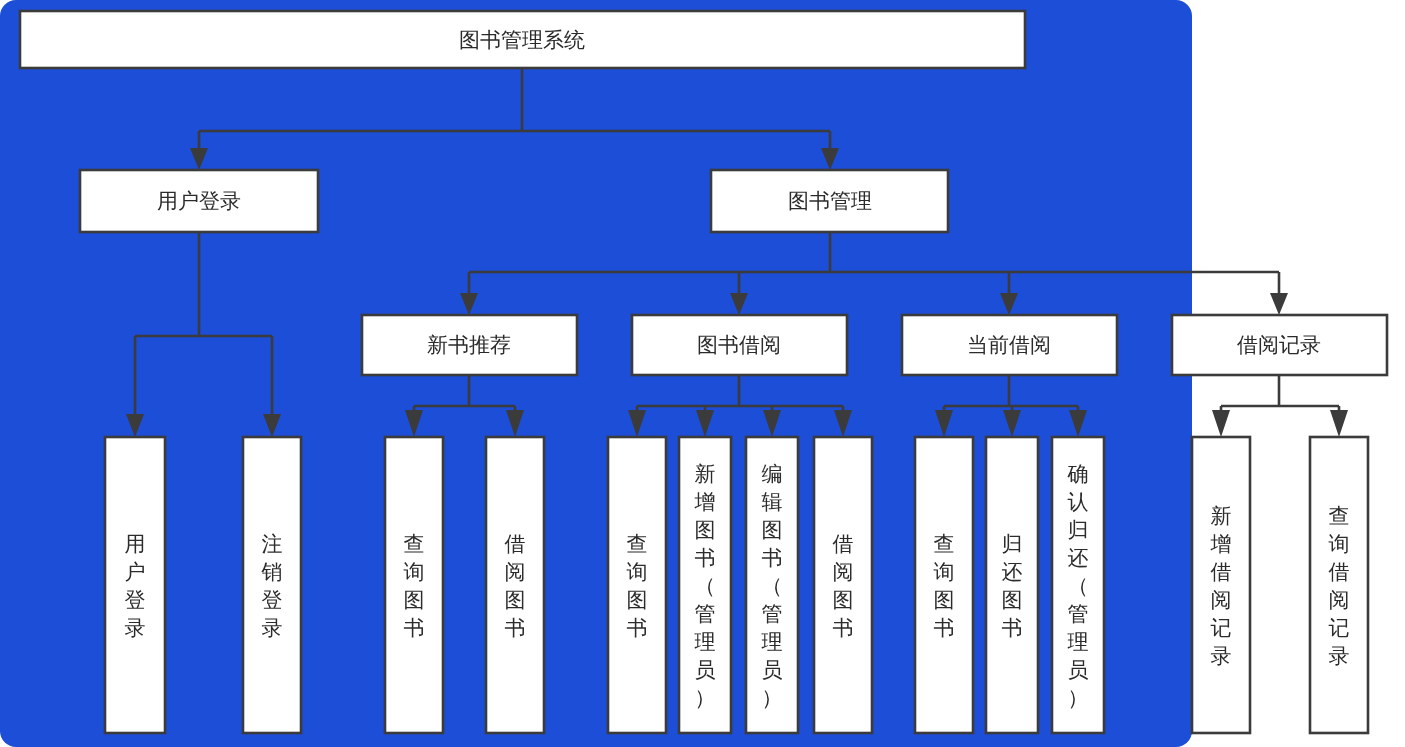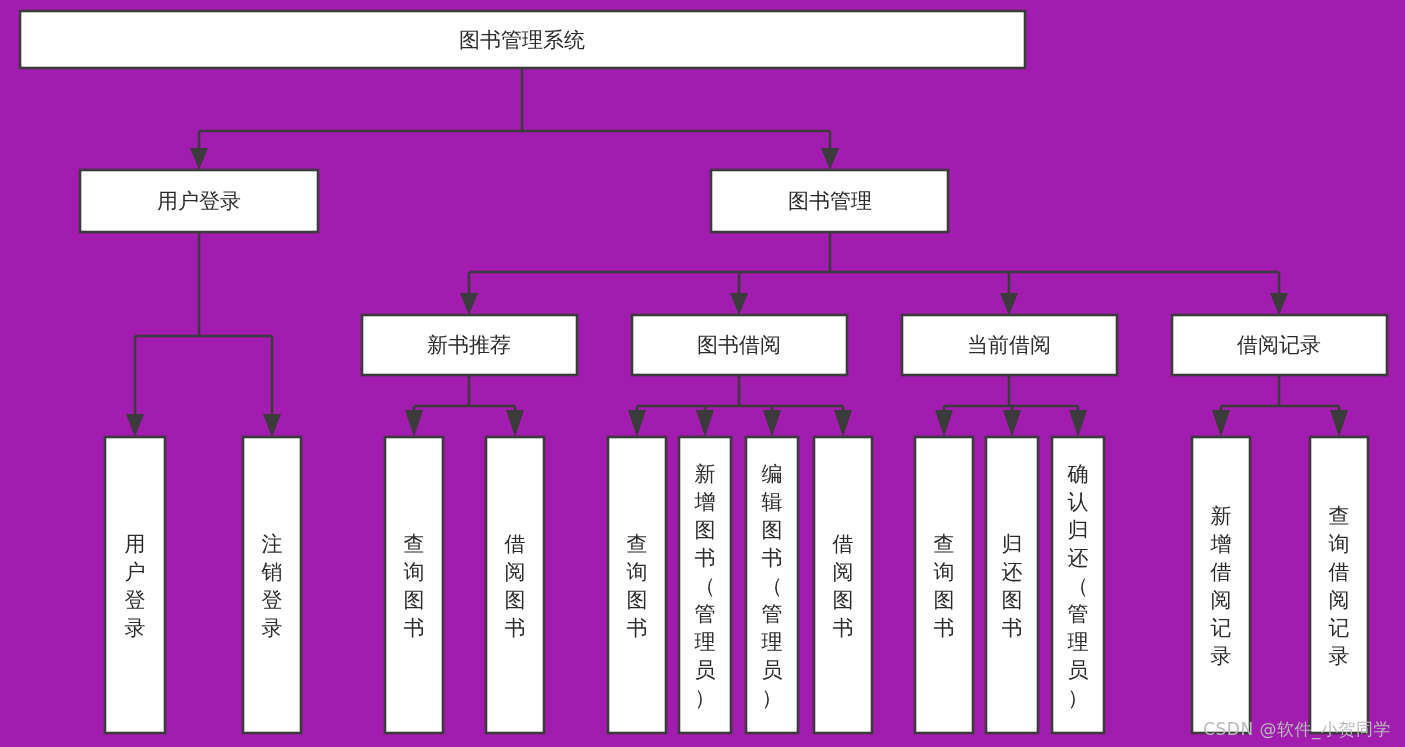--- a/index.html
+++ b/index.html
@@ -9,23 +9,24 @@
   }
   body {
     width: 1405px;
     height: 747px;
     font-family: "DejaVu Sans", "Liberation Sans", sans-serif;
     overflow: hidden;
     position: relative;
   }
   #diagram-root {
     position: relative;
-    width: 1405px;
+    width: 1192px;
     height: 747px;
-    background: #a21caf;
+    background: #1d4ed8;
+    border-radius: 16px;
   }
   svg.flow {
     position: absolute;
     left: 0;
     top: 0;
     width: 1405px;
     height: 747px;
     display: block;
   }
   .node-rect {
@@ -226,14 +227,13 @@
       <rect class="node-rect" x="1192" y="437" width="58" height="296"></rect>
       <text class="node-label-vert" x="1221" y="522.84"><tspan x="1221" dy="0">新</tspan><tspan x="1221" dy="28">增</tspan><tspan x="1221" dy="28">借</tspan><tspan x="1221" dy="28">阅</tspan><tspan x="1221" dy="28">记</tspan><tspan x="1221" dy="28">录</tspan></text>
     </g>
     <g>
       <rect class="node-rect" x="1310" y="437" width="58" height="296"></rect>
       <text class="node-label-vert" x="1339" y="522.84"><tspan x="1339" dy="0">查</tspan><tspan x="1339" dy="28">询</tspan><tspan x="1339" dy="28">借</tspan><tspan x="1339" dy="28">阅</tspan><tspan x="1339" dy="28">记</tspan><tspan x="1339" dy="28">录</tspan></text>
     </g>
 
   </svg>
 
-  <div class="watermark">CSDN @软件_小贺同学</div>
 </div>
 
 </body></html>

